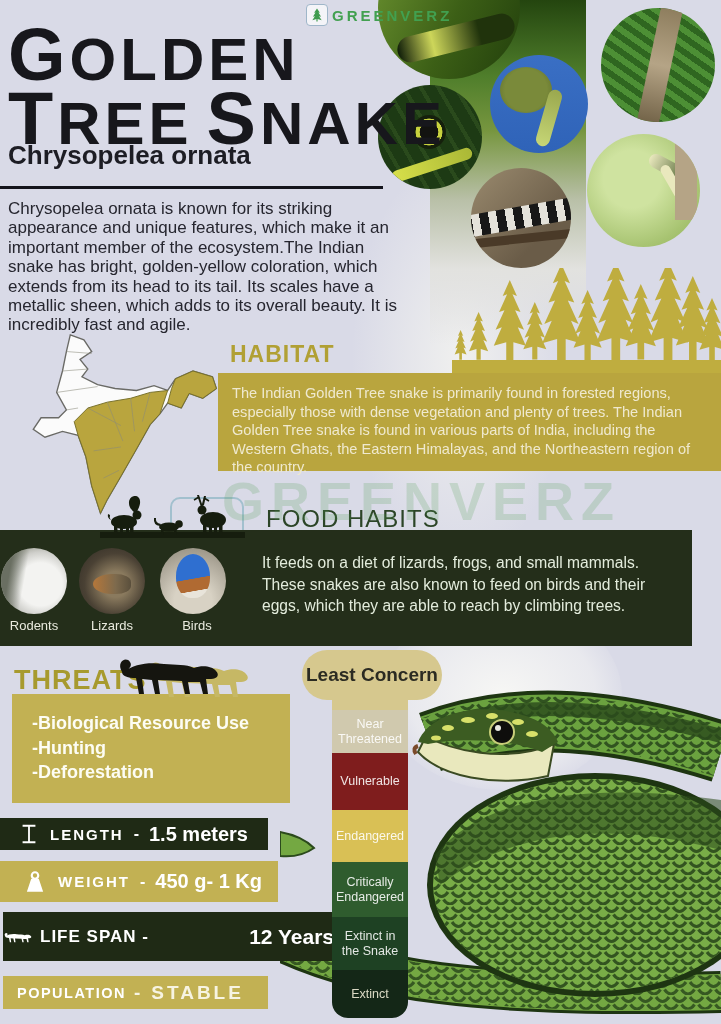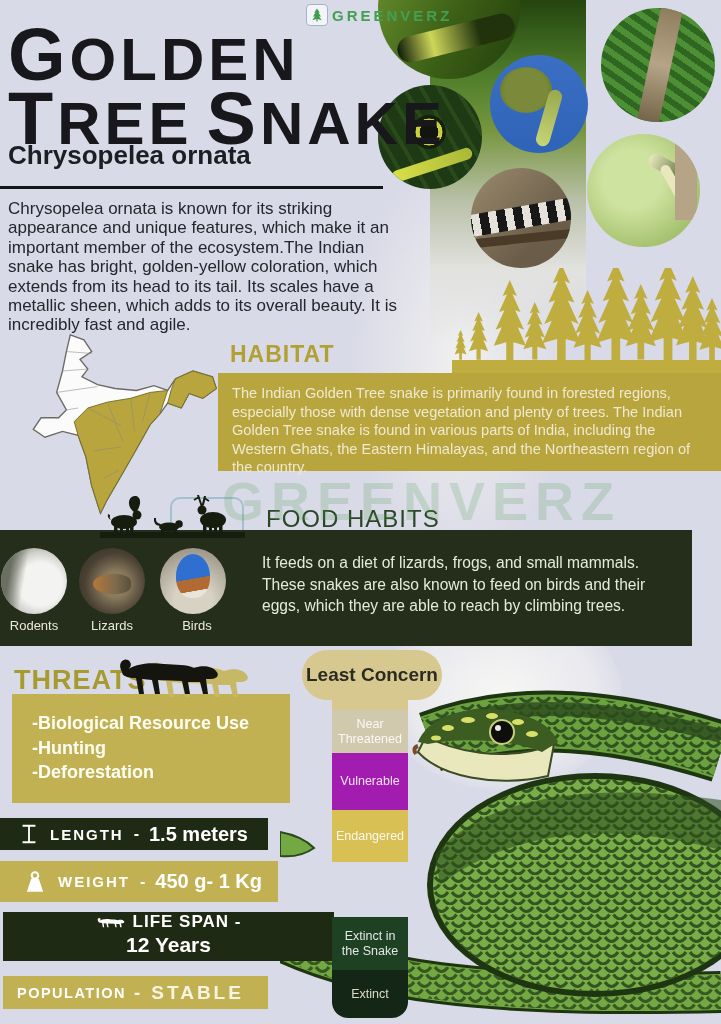--- a/index.html
+++ b/index.html
@@ -87,40 +87,40 @@
   .threats-box{left:12px;top:694px;width:278px;height:109px;background:#c2b153;z-index:3;
     padding:17px 0 0 20px;box-sizing:border-box;}
   .threat-item{font-size:18px;font-weight:bold;color:#fdfdf4;line-height:24.5px;}
 
   
   .bar{z-index:6;display:flex;align-items:center;color:#fff;box-sizing:border-box;}
   .bar-dark{background:#1f2a15;}
   .bar-olive{background:#c2b153;}
   .bar-length{left:0;top:818px;width:268px;height:32px;padding-left:18px;gap:10px;}
   .bar-weight{left:0;top:861px;width:278px;height:41px;padding-left:22px;gap:10px;}
-  .bar-life{left:3px;top:912px;width:331px;height:49px;flex-direction:column;justify-content:flex-start;gap:1px;}
+  .bar-life{left:3px;top:912px;width:331px;height:49px;flex-direction:row;justify-content:space-between;gap:1px;}
   .bar-pop{left:3px;top:976px;width:265px;height:33px;padding-left:14px;gap:8px;}
   .stat-label{font-size:15px;font-weight:bold;letter-spacing:2px;}
   .stat-sep{font-size:16px;font-weight:bold;}
   .stat-value{font-size:20px;font-weight:bold;}
   .life-line1{display:flex;align-items:center;gap:7px;font-size:17px;font-weight:bold;letter-spacing:1px;}
   .life-line2{font-size:21px;font-weight:bold;}
   .pop-label{font-size:14.5px;font-weight:bold;letter-spacing:1.5px;text-align:center;}
   .pop-value{font-size:19px;letter-spacing:3px;color:#f7f4e2;font-weight:600;}
 
   
   .ladder{z-index:7;}
   .status-pill{left:302px;top:650px;width:140px;height:50px;background:#d6c88e;border-radius:26px;
     display:flex;align-items:center;justify-content:center;text-align:center;
     font-size:19px;line-height:20px;font-weight:bold;color:#2b2b22;z-index:8;}
   .status-connector{left:332px;top:695px;width:76px;height:15px;background:#d6c88e;z-index:7;}
   .seg{left:332px;width:76px;display:flex;align-items:center;justify-content:center;text-align:center;
     font-size:12.5px;line-height:14.5px;color:rgba(255,255,255,.88);z-index:7;padding:0 4px;box-sizing:border-box;}
   .seg1{top:710px;height:43px;background:#d0c9ae;}
-  .seg2{top:753px;height:57px;background:#a21caf;}
+  .seg2{top:753px;height:57px;background:#7f1d1d;}
   .seg3{top:810px;height:52px;background:#d9c055;}
   .seg4{top:862px;height:55px;background:#2f5c2e;}
   .seg5{top:917px;height:53px;background:#1e4123;}
   .seg6{top:970px;height:48px;background:#142717;border-radius:0 0 16px 16px;color:rgba(240,236,214,.9);}
 
   
   .snake{left:280px;top:680px;z-index:2;}
 </style>
 </head>
 <body>
@@ -343,16 +343,17 @@
     <span class="pop-label">POPULATION</span>
     <span class="pop-value">-</span>
     <span class="pop-value">STABLE</span>
   </div>
 
   <div class="abs status-pill ladder">Least Concern</div>
   <div class="abs status-connector ladder"></div>
   <div class="abs seg seg1">Near Threatened</div>
   <div class="abs seg seg2">Vulnerable</div>
   <div class="abs seg seg3">Endangered</div>
+  <div class="abs seg seg4">Critically Endangered</div>
   <div class="abs seg seg5">Extinct in the Snake</div>
   <div class="abs seg seg6">Extinct</div>
 
 </div>
 
 </body></html>

